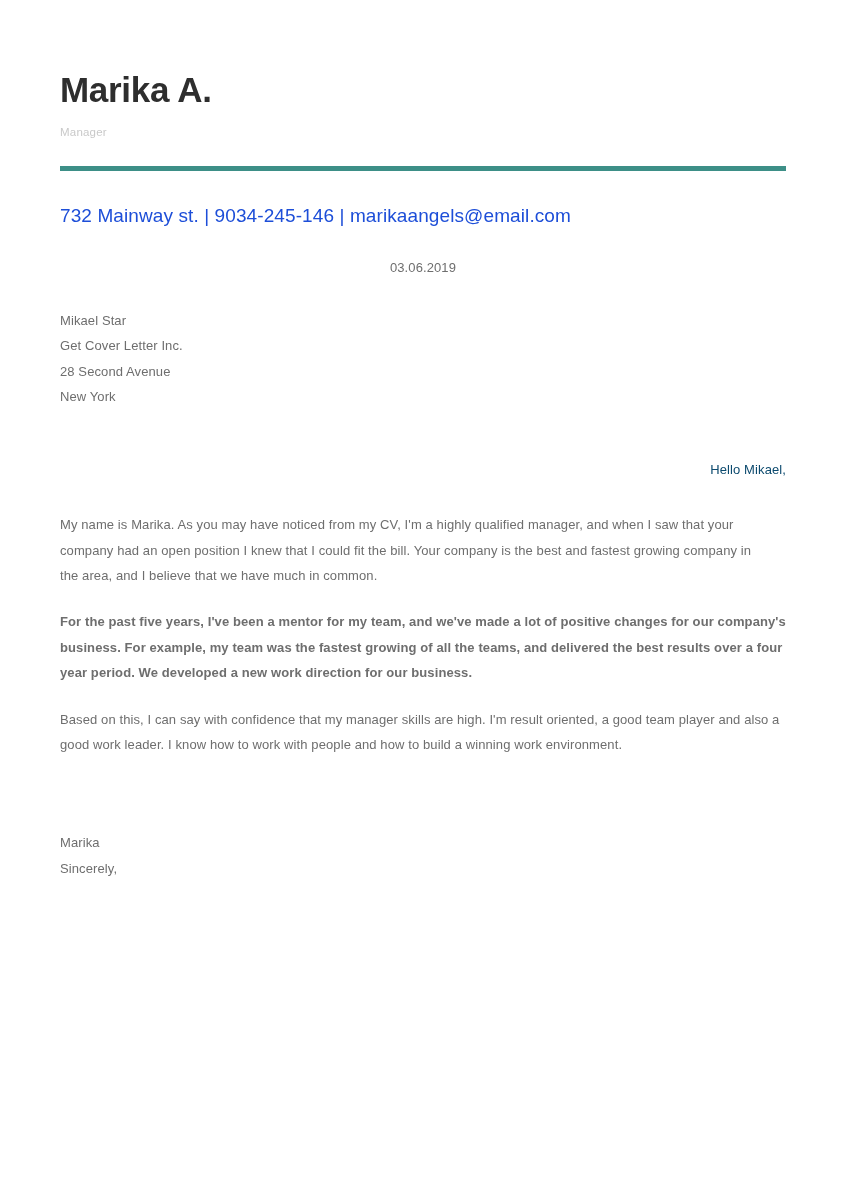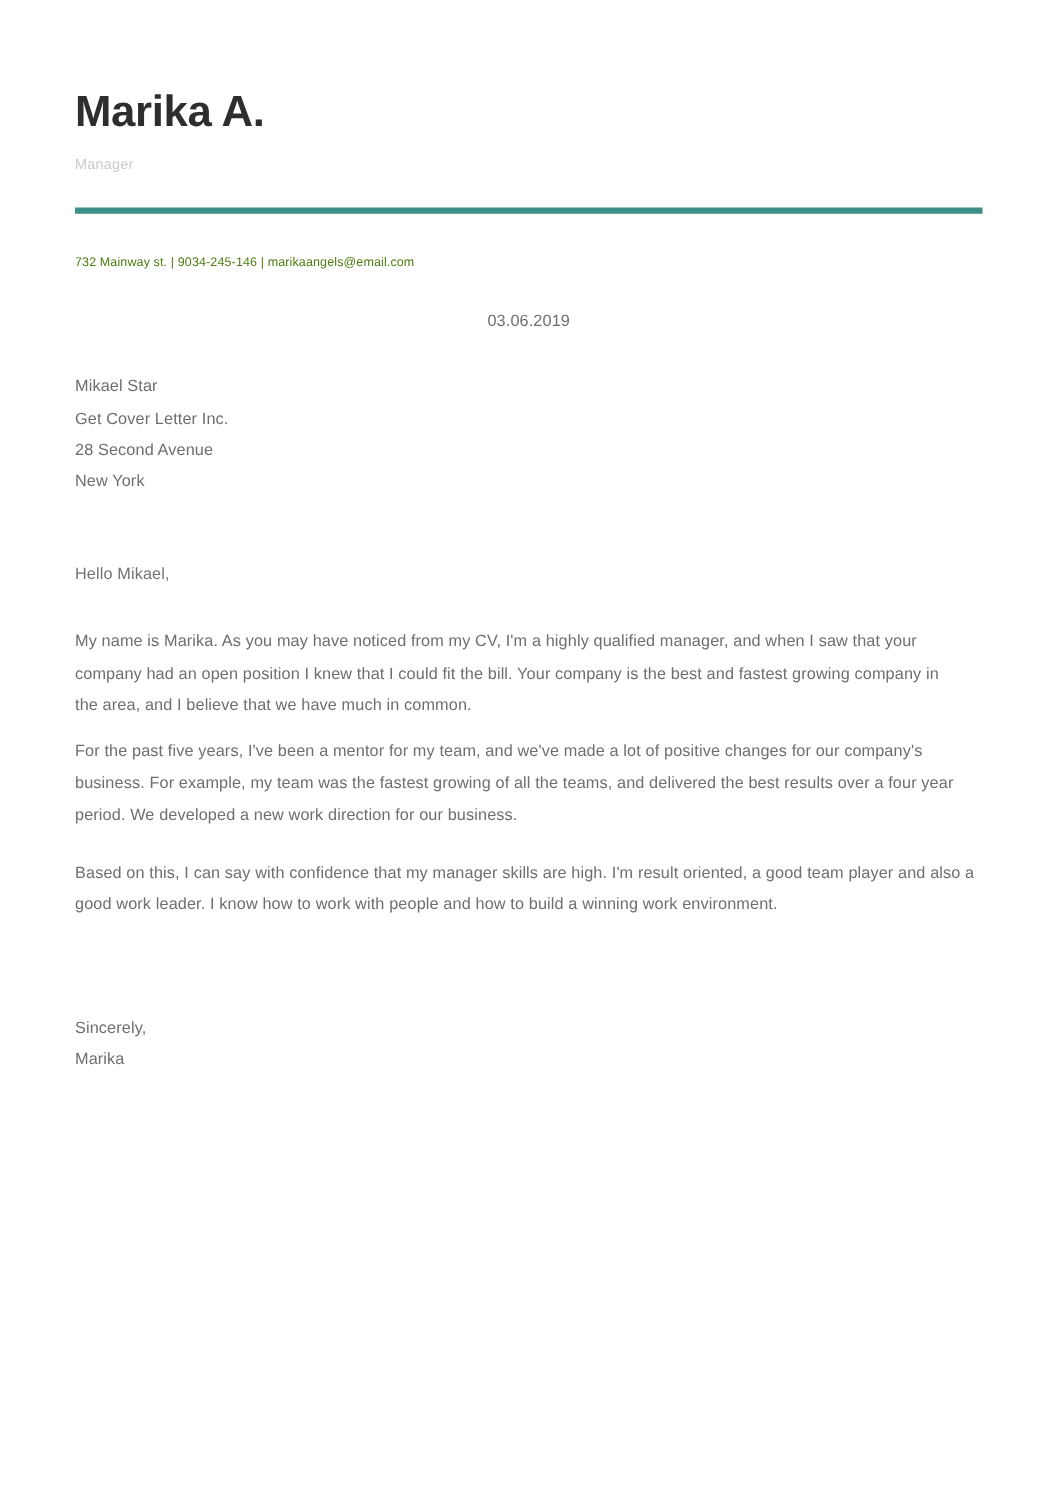--- a/index.html
+++ b/index.html
@@ -49,22 +49,22 @@
   .rule {
     margin-top: 27px;
     height: 5px;
     width: 726px;
     background: #3d8f87;
   }
 
   
   .contact-line {
     margin-top: 33px;
-    font-size: 10px;
-    color: #4d7c0f;
+    font-size: 19px;
+    color: #1d4ed8;
     line-height: 1.3;
     letter-spacing: 0.1px;
   }
 
   .date-line {
     margin-top: 32px;
     font-size: 13px;
     color: #6e6e6e;
     line-height: 1.3;
     letter-spacing: 0.1px;
@@ -78,33 +78,34 @@
     color: #6e6e6e;
     line-height: 25.3px;
     letter-spacing: 0.1px;
   }
   .recipient div { white-space: pre; }
 
   
   .greeting {
     margin-top: 53px;
     font-size: 13px;
-    color: #737373;
+    color: #0c4a6e;
     line-height: 1.3;
     letter-spacing: 0.1px;
+    text-align: right;
   }
   .body-block {
     font-size: 13px;
     color: #6e6e6e;
     line-height: 25.4px;
     letter-spacing: 0.1px;
     margin: 0;
   }
   .para-1 { margin-top: 33px; width: 700px; }
-  .para-2 { margin-top: 11px; width: 726px; }
+  .para-2 { margin-top: 21px; width: 726px; font-weight: bold; }
   .para-3 { margin-top: 21px; width: 726px; }
   .para-4 { margin-top: 22px; width: 700px; }
 
   .signoff {
     margin-top: 73px;
     font-size: 13px;
     color: #6e6e6e;
     line-height: 25.4px;
     letter-spacing: 0.1px;
   }
@@ -136,18 +137,18 @@
     <div class="greeting">Hello Mikael,</div>
 
     <p class="body-block para-1">My name is Marika. As you may have noticed from my CV, I'm a highly qualified manager, and when I saw that your company had an open position I knew that I could fit the bill. Your company is the best and fastest growing company in the area, and I believe that we have much in common.</p>
 
     <p class="body-block para-2">For the past five years, I've been a mentor for my team, and we've made a lot of positive changes for our company's business. For example, my team was the fastest growing of all the teams, and delivered the best results over a four year period. We developed a new work direction for our business.</p>
 
     <p class="body-block para-3">Based on this, I can say with confidence that my manager skills are high. I'm result oriented, a good team player and also a good work leader. I know how to work with people and how to build a winning work environment.</p>
 
 
     <div class="signoff">
+      <div>Marika</div>
       <div>Sincerely,</div>
-      <div>Marika</div>
     </div>
 
   </div>
 </div>
 
 </body></html>

